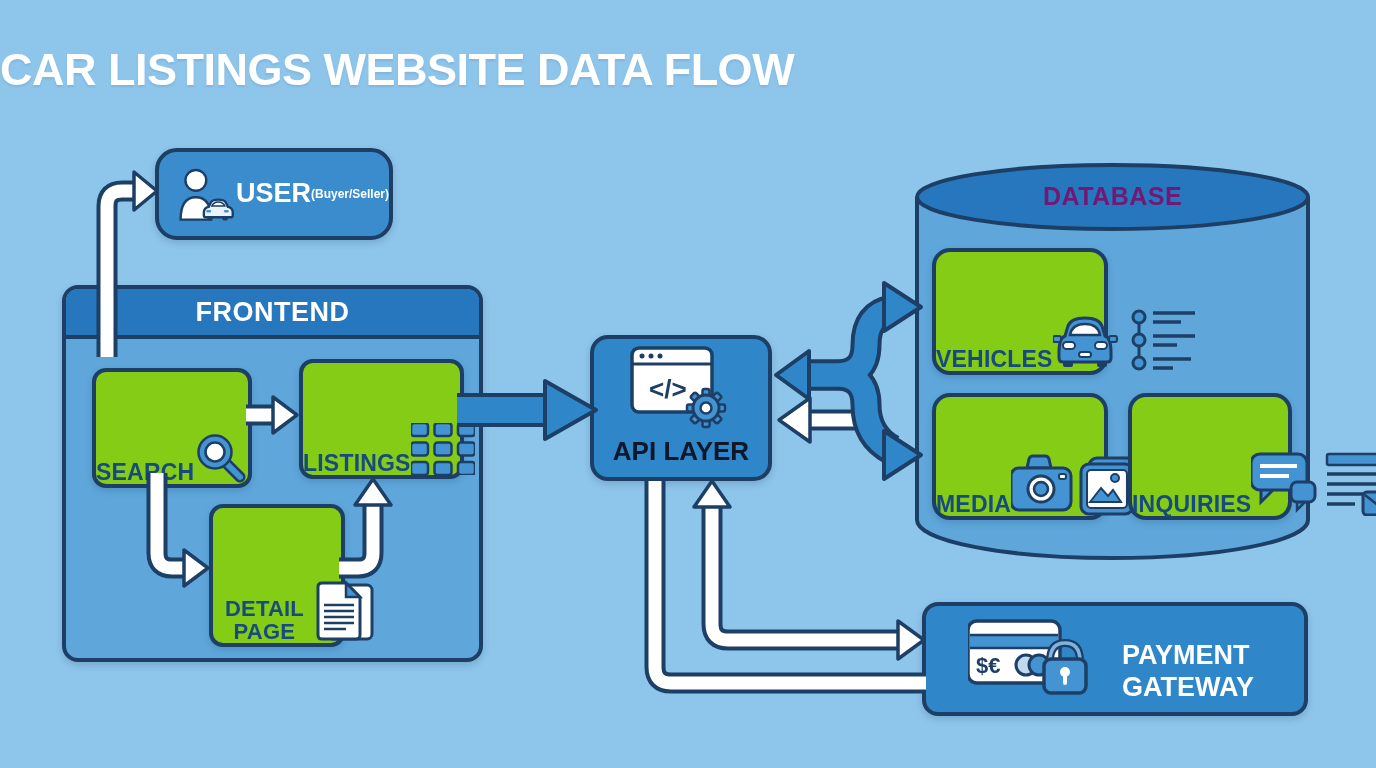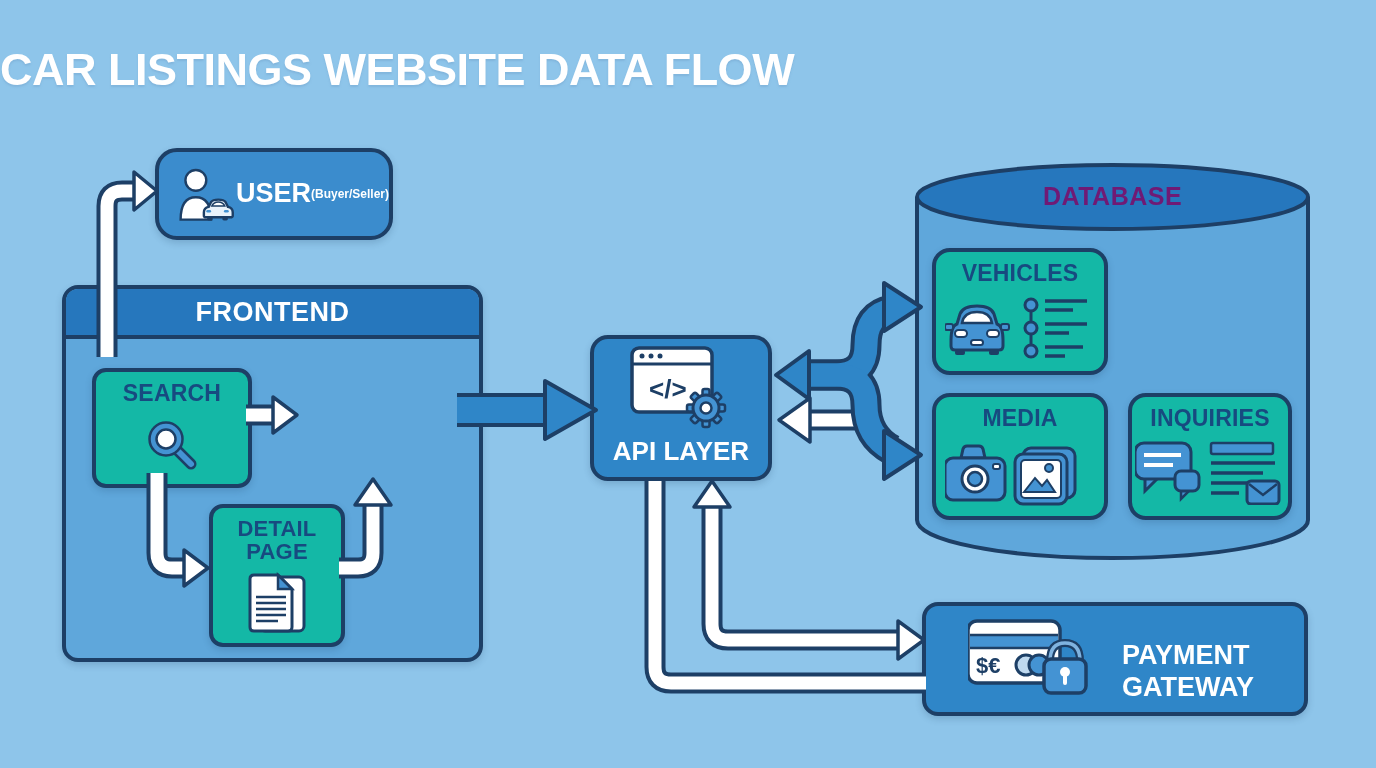--- a/index.html
+++ b/index.html
@@ -5,45 +5,45 @@
   html,body{margin:0;padding:0;}
   #stage{position:relative;width:1376px;height:768px;background:#8ec5ea;overflow:hidden;
          font-family:"Liberation Sans",sans-serif;font-weight:bold;}
   .abs{position:absolute;}
   svg{display:block;}
   #cyl-layer{position:absolute;left:0;top:0;z-index:1;pointer-events:none;}
   #arrow-layer{position:absolute;left:0;top:0;z-index:5;pointer-events:none;}
   .node{z-index:2;box-sizing:border-box;border:4px solid #1d3f66;
         box-shadow:0 3px 7px rgba(23,58,97,.20);}
   .solid{background:#2f86c8;color:#fff;}
-  .whitebox{background:#14b8a6;border-radius:14px;display:flex;flex-direction:column;
-            align-items:center;padding-top:9px;}
+  .whitebox{background:#84cc16;border-radius:14px;display:flex;flex-direction:row;
+            align-items:flex-end;padding-top:9px;}
   .whitebox .bt{color:#174a80;font-size:23px;letter-spacing:.2px;line-height:1.05;text-align:center;}
   .iconwrap{flex:1;display:flex;align-items:center;justify-content:center;width:100%;}
   
   #title{left:0;top:44px;width:1376px;text-align:left;color:#fff;font-size:45px;
          letter-spacing:-.5px;z-index:2;text-shadow:0 2px 2px rgba(120,170,210,.55);}
   
   #user{left:155px;top:148px;width:238px;height:92px;border-radius:22px;background:#3b8ccd;
         display:flex;align-items:center;padding-left:16px;}
   #user .txt{flex:1;display:flex;flex-direction:row;align-items:center;color:#fff;}
   #user .l1{font-size:27px;line-height:1.1;}
   #user .l2{font-size:12px;}
   
   #frontend{left:62px;top:285px;width:421px;height:377px;border-radius:16px;background:#5fa7db;overflow:hidden;}
   #fe-header{height:46px;background:#2677bd;border-bottom:4px solid #1d3f66;color:#fff;
              font-size:27px;text-align:center;line-height:46px;letter-spacing:.5px;}
   #fe-search{left:26px;top:70px;width:160px;height:120px;margin-top:9px;}
   #fe-listings{left:233px;top:70px;width:165px;height:120px;}
   #fe-detail{left:143px;top:215px;width:136px;height:143px;}
-  #fe-detail .bt{font-size:22px;padding:0 6px;}
+  #fe-detail .bt{font-size:22px;padding:0 12px;}
   
   #api{left:590px;top:335px;width:182px;height:146px;border-radius:18px;
        display:flex;flex-direction:column;align-items:center;}
-  #api .lbl{color:#ffffff;font-size:26px;margin:2px 0 10px;}
+  #api .lbl{color:#0f172a;font-size:26px;margin:2px 0 10px;}
   #api .iconwrap{padding-top:6px;}
   
   #db-label{left:915px;top:182px;width:395px;text-align:center;color:#701a75;font-size:25px;
             z-index:2;letter-spacing:.5px;}
   #db-vehicles{left:932px;top:248px;width:176px;height:127px;border-radius:18px;}
   #db-users{left:1128px;top:248px;width:164px;height:127px;border-radius:18px;}
   #db-media{left:932px;top:393px;width:176px;height:127px;border-radius:18px;}
   #db-inquiries{left:1128px;top:393px;width:164px;height:127px;border-radius:18px;}
   
   #payment{left:922px;top:602px;width:386px;height:114px;border-radius:16px;
@@ -99,20 +99,38 @@
         <svg width="52" height="52" viewBox="0 0 52 52">
           <line x1="31.5" y1="31.5" x2="45" y2="45" stroke="#1d3f66" stroke-width="11" stroke-linecap="round"></line>
           <line x1="31.5" y1="31.5" x2="45" y2="45" stroke="#4493d3" stroke-width="6" stroke-linecap="round"></line>
           <circle cx="20" cy="20" r="13" fill="#fff" stroke="#4493d3" stroke-width="7"></circle>
           <circle cx="20" cy="20" r="16.5" fill="none" stroke="#1d3f66" stroke-width="2.5"></circle>
           <circle cx="20" cy="20" r="9.5" fill="none" stroke="#1d3f66" stroke-width="2.5"></circle>
         </svg>
       </div>
     </div>
 
+    <div id="fe-listings" class="abs node whitebox">
+      <div class="bt">LISTINGS</div>
+      <div class="iconwrap">
+        <svg width="64" height="52" viewBox="0 0 64 52">
+          <g fill="#4493d3" stroke="#1d3f66" stroke-width="2.5">
+            <rect x="0" y="0" width="17" height="13" rx="3"></rect>
+              <rect x="23.5" y="0" width="17" height="13" rx="3"></rect>
+              <rect x="47" y="0" width="17" height="13" rx="3"></rect>
+            <rect x="0" y="19.5" width="17" height="13" rx="3"></rect>
+              <rect x="23.5" y="19.5" width="17" height="13" rx="3"></rect>
+              <rect x="47" y="19.5" width="17" height="13" rx="3"></rect>
+            <rect x="0" y="39" width="17" height="13" rx="3"></rect>
+              <rect x="23.5" y="39" width="17" height="13" rx="3"></rect>
+              <rect x="47" y="39" width="17" height="13" rx="3"></rect>
+          </g>
+        </svg>
+      </div>
+    </div>
 
     <div id="fe-detail" class="abs node whitebox">
       <div class="bt">DETAIL PAGE</div>
       <div class="iconwrap">
         <svg width="58" height="64" viewBox="0 0 58 64">
           <rect x="12" y="6" width="44" height="54" rx="5" fill="#fff" stroke="#1d3f66" stroke-width="3"></rect>
           <path d="M2 8 Q2 4 6 4 L30 4 L44 18 L44 56 Q44 60 40 60 L6 60 Q2 60 2 56 Z" fill="#fff" stroke="#1d3f66" stroke-width="3"></path>
           <path d="M30 4 L44 18 L30 18 Z" fill="#4493d3" stroke="#1d3f66" stroke-width="2.5"></path>
           <g stroke="#1d3f66" stroke-width="2.5">
             <line x1="8" y1="26" x2="38" y2="26"></line>

